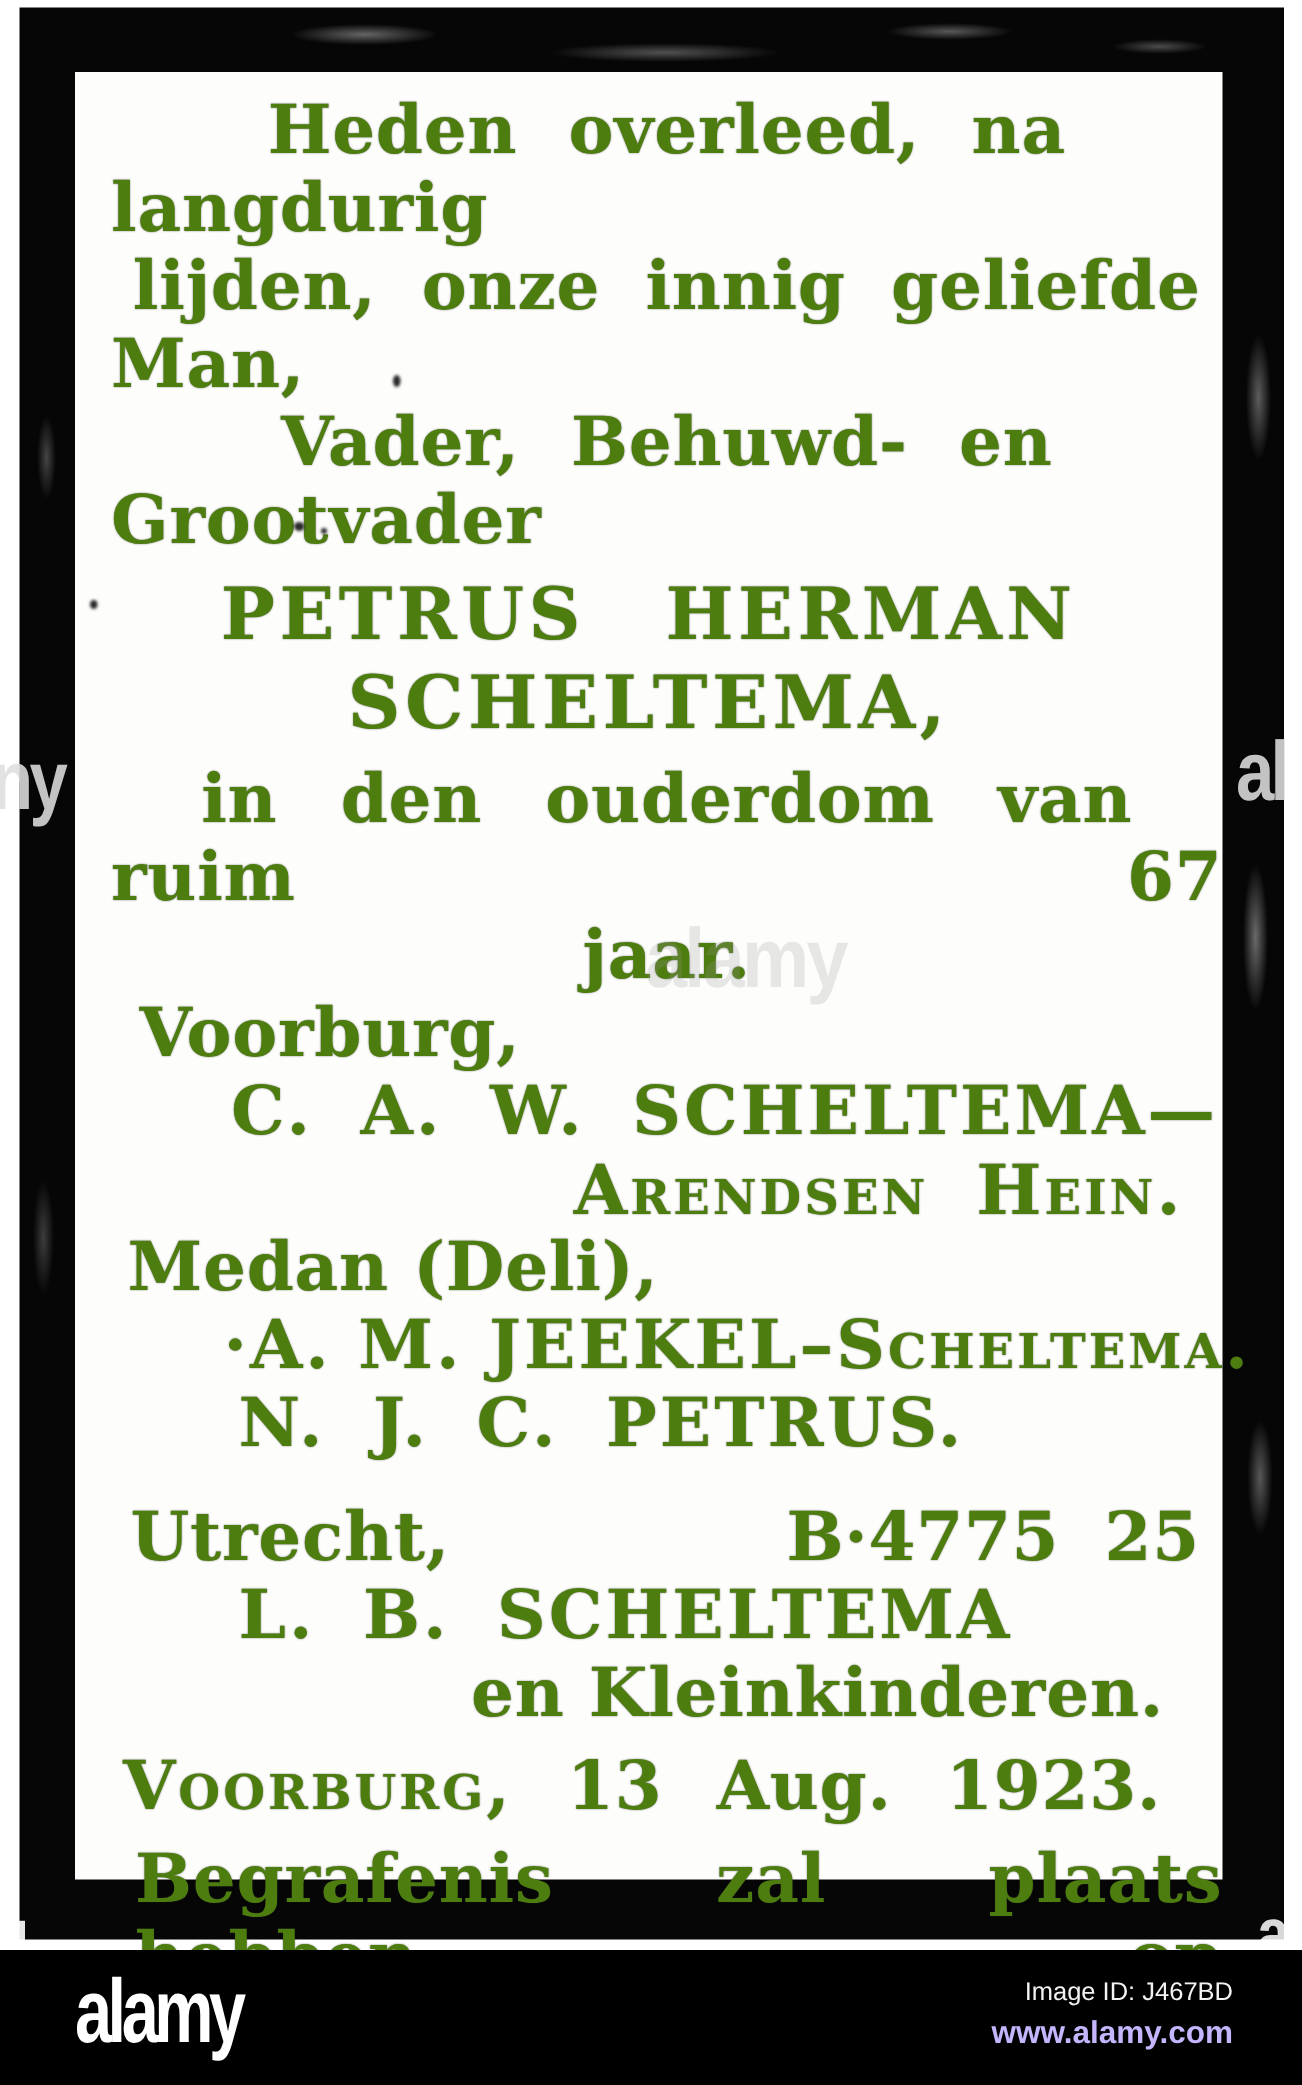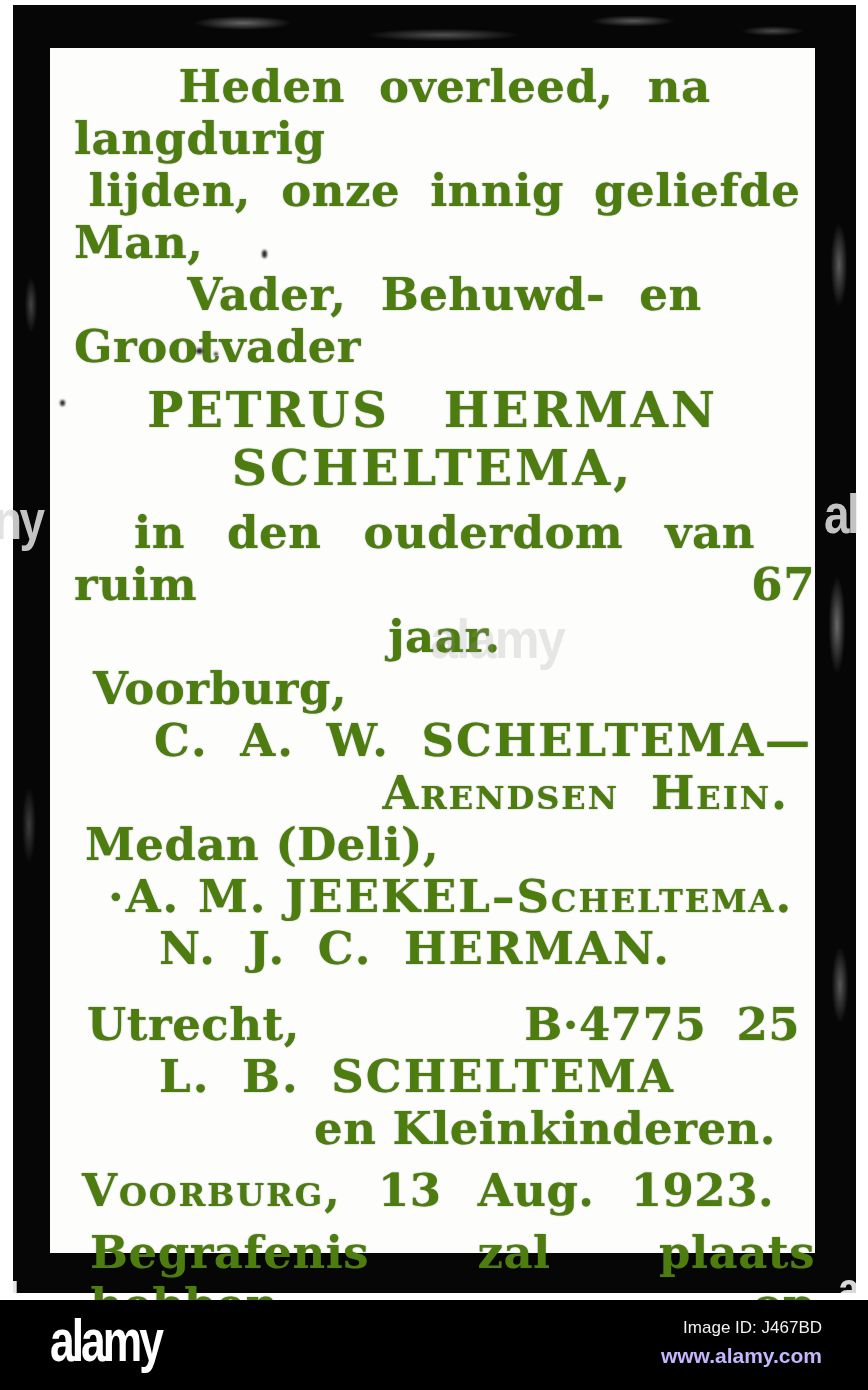--- a/index.html
+++ b/index.html
@@ -56,21 +56,21 @@
   .ln { line-height: 52px; white-space: nowrap; }
   .just { white-space: normal; text-align: justify; text-align-last: justify; }
 
   .pl24  { padding-left: 24px; text-align: center; }
   .pl32  { padding-left: 32px; }
   .pl35  { padding-left: 35px; }
   .pl37  { padding-left: 37px; padding-right: 15px; margin-top: 24px; }
   .pl40  { padding-left: 40px; }
   .pl43  { padding-left: 43px; }
   .pl87  { padding-left: 87px; }
-  .pl99  { padding-left: 58px; }
+  .pl99  { padding-left: 99px; }
   .pl104 { padding-left: 104px; }
   .pl109 { padding-left: 109px; }
   .pl264 { padding-left: 264px; }
 
   .ws14 { word-spacing: 14px; }
   .ws18 { word-spacing: 18px; }
   .ws20 { word-spacing: 20px; }
   .ws26 { word-spacing: 26px; }
 
   .name1 {
@@ -156,21 +156,21 @@
 
     <div class="ln just pl24 ws26 mt10">in den ouderdom van ruim 67</div>
     <div class="ln pl24">jaar.</div>
 
     <div class="ln pl43">Voorburg,</div>
     <div class="ln pl104 caps ws14">C. A. W. SCHELTEMA—</div>
     <div class="ln sigR sc caps ws14">Arendsen Hein.</div>
 
     <div class="ln pl35">Medan (Deli),</div>
     <div class="ln pl99 caps"><span>·A. M. JEEKEL–</span><span class="sc">Scheltema.</span></div>
-    <div class="ln pl109 caps ws14">N. J. C. HERMAN.</div>
+    <div class="ln pl109 caps ws14">N. J. C. PETRUS.</div>
 
     <div class="ln row pl37">
       <span>Utrecht,</span>
       <span class="ws14">B·4775 25</span>
     </div>
 
     <div class="ln pl109 caps ws14">L. B. SCHELTEMA</div>
     <div class="ln pl264">en Kleinkinderen.</div>
 
     <div class="ln pl32 ws20 mt10"><span class="sc caps">Voorburg,</span><span> 13 Aug. 1923.</span></div>

